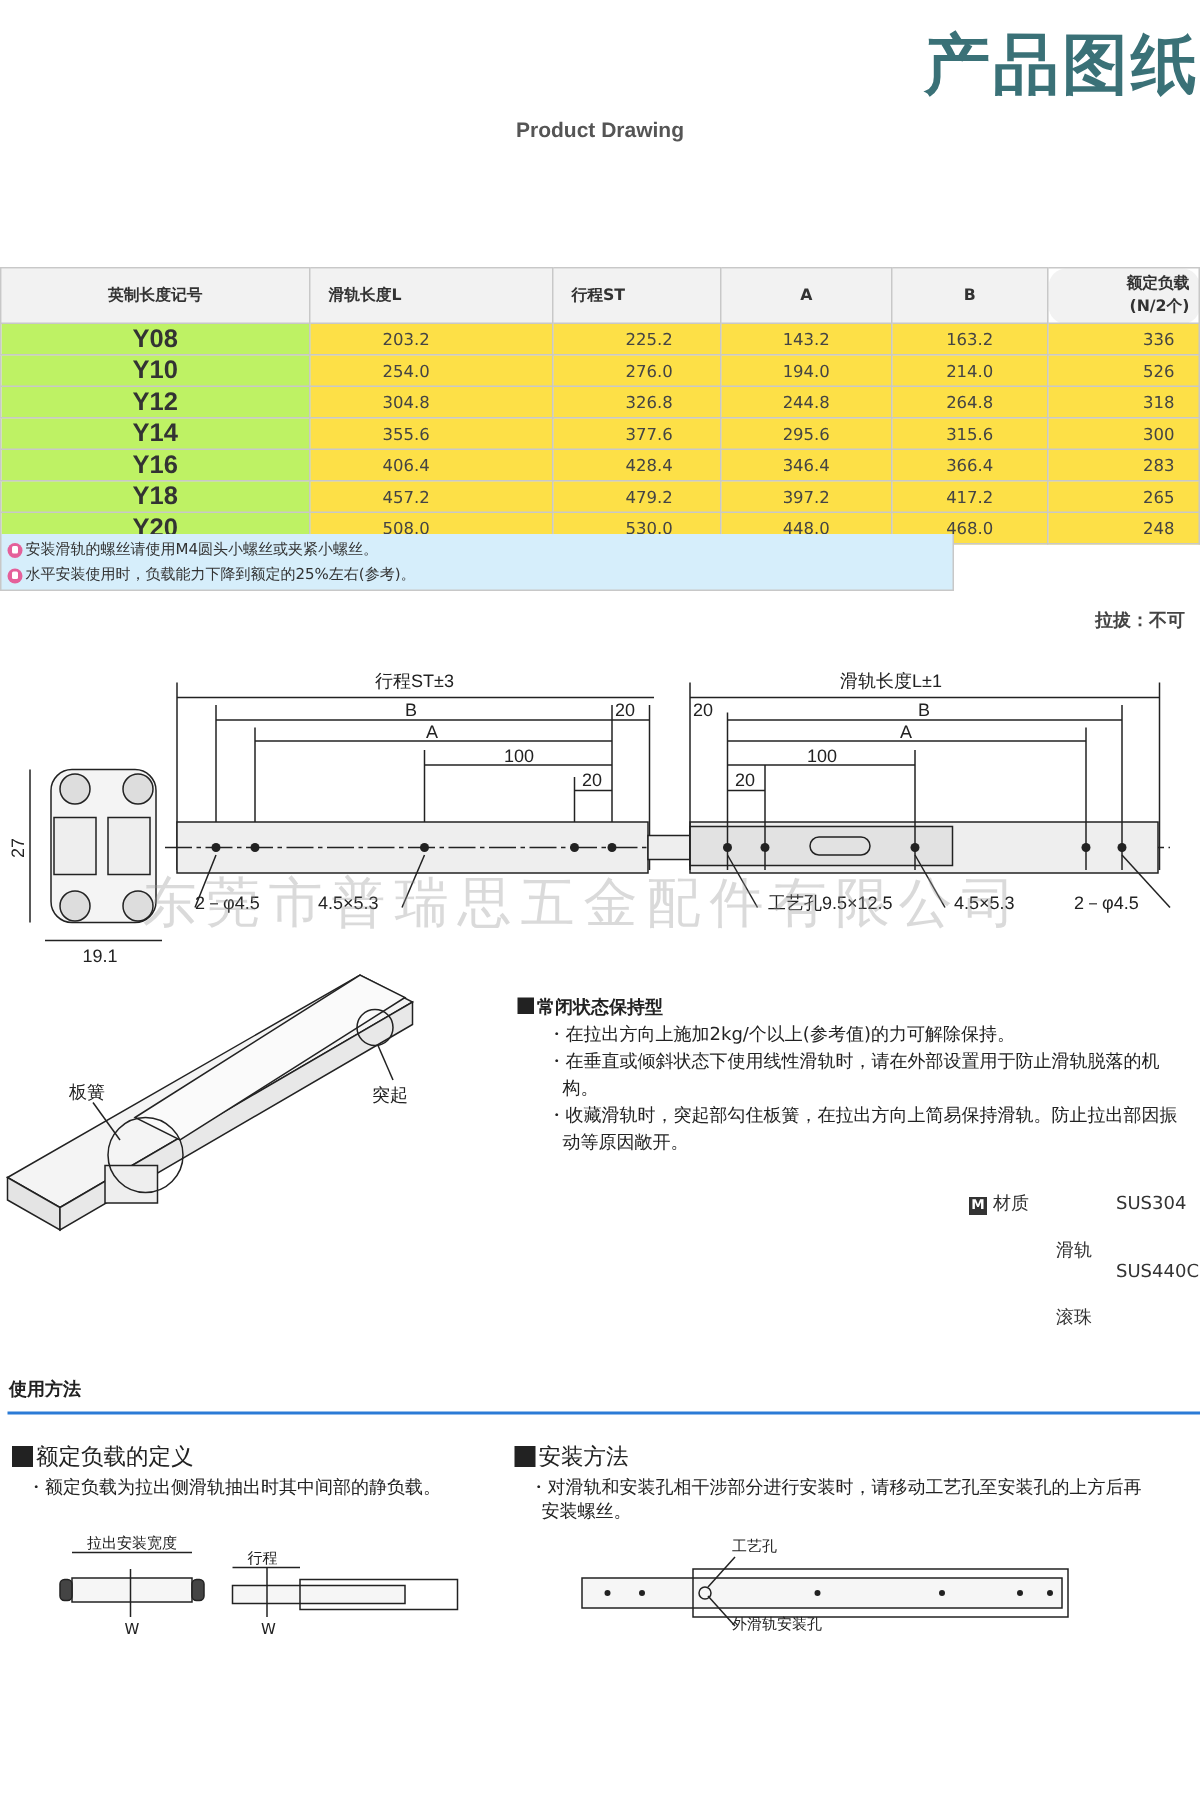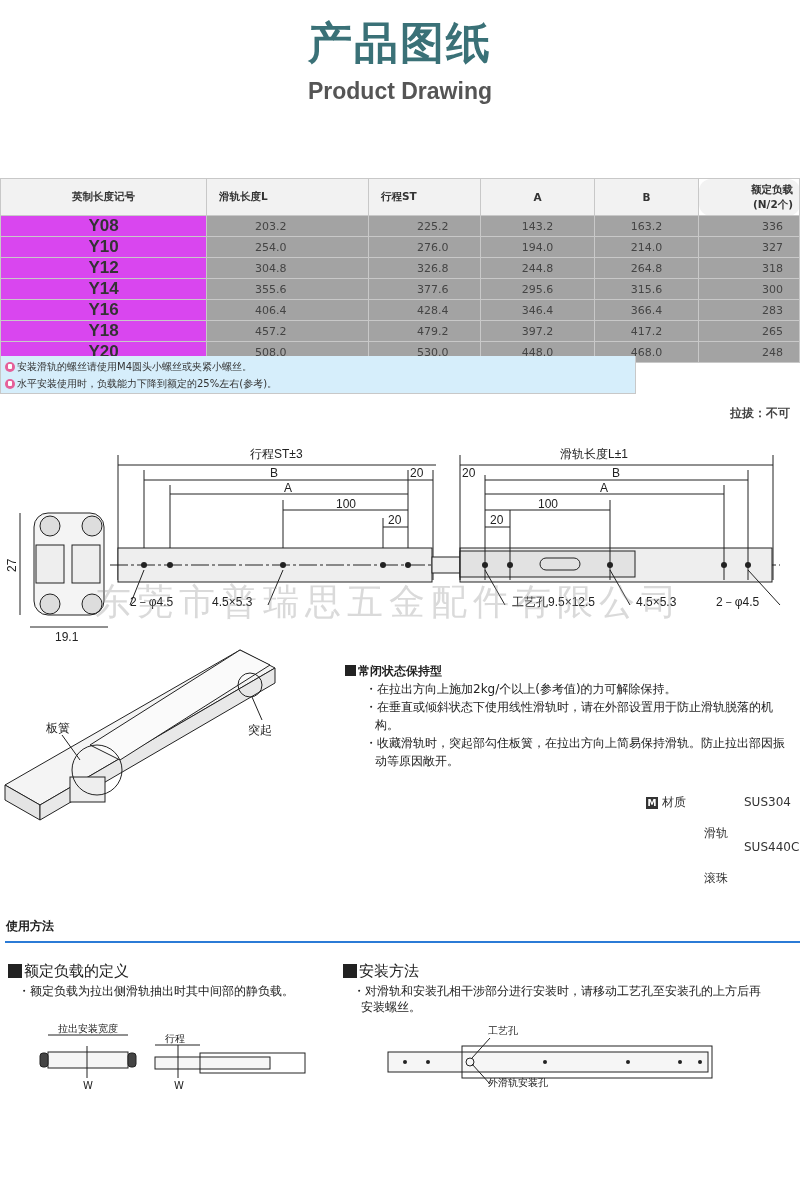--- a/index.html
+++ b/index.html
@@ -1,32 +1,32 @@
 <!DOCTYPE html>
 <html><head>
 <meta charset="utf-8">
 <style>
   * { box-sizing: border-box; margin: 0; padding: 0; }
   html, body { width: 800px; height: 1200px; background: #ffffff; overflow: hidden; }
   body { font-family: "DejaVu Sans", "Liberation Sans", sans-serif; color: #222; position: relative; }
 
-  .hero-title { position: absolute; top: 14px; left: 0; width: 800px; text-align: center;
+  .hero-title { position: absolute; top: 14px; left: 0; width: 800px; text-align: right;
     font-size: 44px; font-weight: bold; color: #3a7177; letter-spacing: 2px; }
   .hero-sub { position: absolute; top: 78px; left: 0; width: 800px; text-align: center;
-    font-size: 23px; font-weight: bold; color: #555; font-family: "Liberation Sans", sans-serif; }
+    font-size: 14px; font-weight: bold; color: #555; font-family: "Liberation Sans", sans-serif; }
 
   .spec-table { position: absolute; top: 178px; left: 0; width: 800px; border-collapse: collapse;
     font-size: 11px; }
   .spec-table th { background: #f2f2f2; border: 1px solid #c8c8c8; height: 37px; font-weight: bold;
     color: #333; font-size: 10.5px; text-align: center; }
   .spec-table th.left { text-align: left; padding-left: 12px; }
   .spec-table th.right { text-align: right; padding-right: 6px; line-height: 15px; border-radius: 12px; }
-  .spec-table td { border: 1px solid #c8c8c8; height: 20px; background: #a3a3a3; text-align: center;
+  .spec-table td { border: 1px solid #c8c8c8; height: 20px; background: #fde047; text-align: center;
     color: #444; font-size: 11px; }
-  .spec-table td.code { background: #d946ef; font-size: 17px; font-weight: bold; color: #333;
+  .spec-table td.code { background: #bef264; font-size: 17px; font-weight: bold; color: #333;
     font-family: "Liberation Sans", sans-serif; }
   .spec-table td.left { text-align: left; padding-left: 48px; }
   .spec-table td.right { text-align: right; padding-right: 16px; }
   .notes { position: absolute; top: 356px; left: 0; width: 636px; height: 38px; background: #d6eefb;
     border: 1px solid #c8c8c8; border-top: none; font-size: 10px; color: #333; padding: 2px 4px; }
   .note-line { height: 17px; line-height: 17px; display: flex; align-items: center; }
   .note-icon { display: inline-block; width: 10px; height: 10px; border-radius: 50%; background: #e5609a;
     margin-right: 2px; position: relative; }
   .note-icon::after { content: ""; position: absolute; left: 3px; top: 2px; width: 4px; height: 5px; background: #fff; border-radius: 1px; }
 
@@ -85,21 +85,21 @@
         <td>143.2</td>
         <td>163.2</td>
         <td class="right">336</td>
       </tr>
       <tr>
         <td class="code">Y10</td>
         <td class="left">254.0</td>
         <td class="left">276.0</td>
         <td>194.0</td>
         <td>214.0</td>
-        <td class="right">327</td>
+        <td class="right">526</td>
       </tr>
       <tr>
         <td class="code">Y12</td>
         <td class="left">304.8</td>
         <td class="left">326.8</td>
         <td>244.8</td>
         <td>264.8</td>
         <td class="right">318</td>
       </tr>
       <tr>

